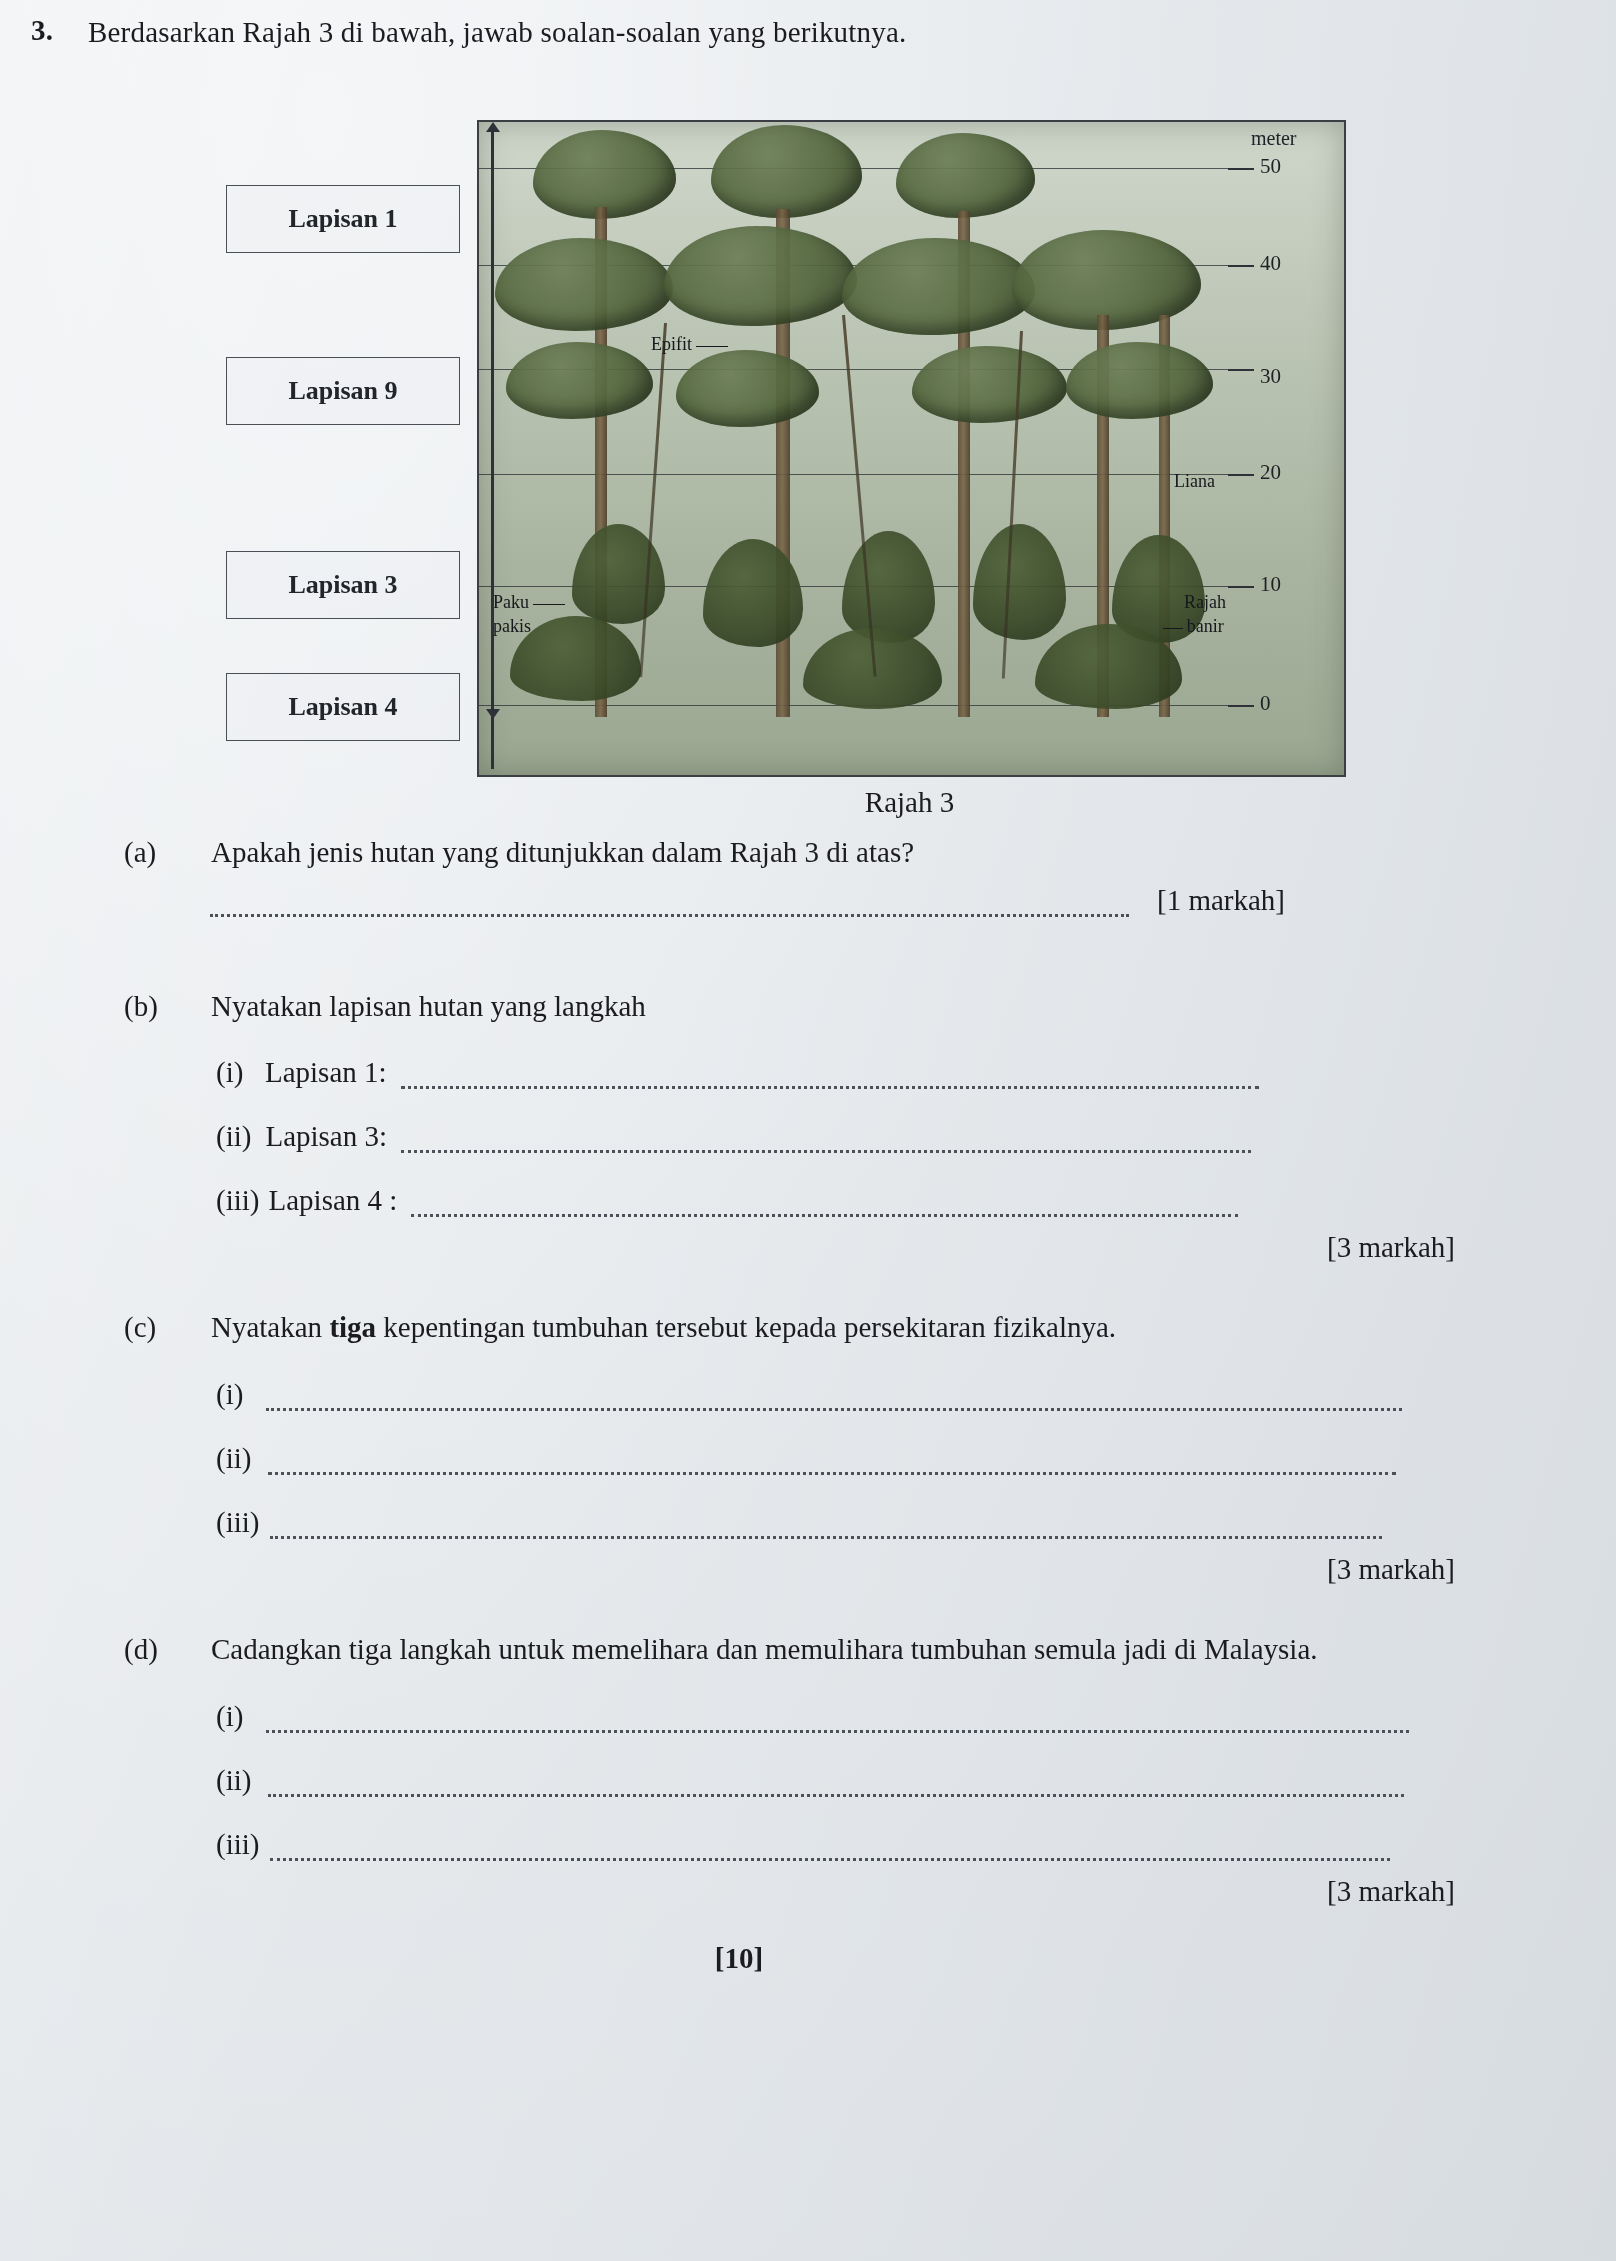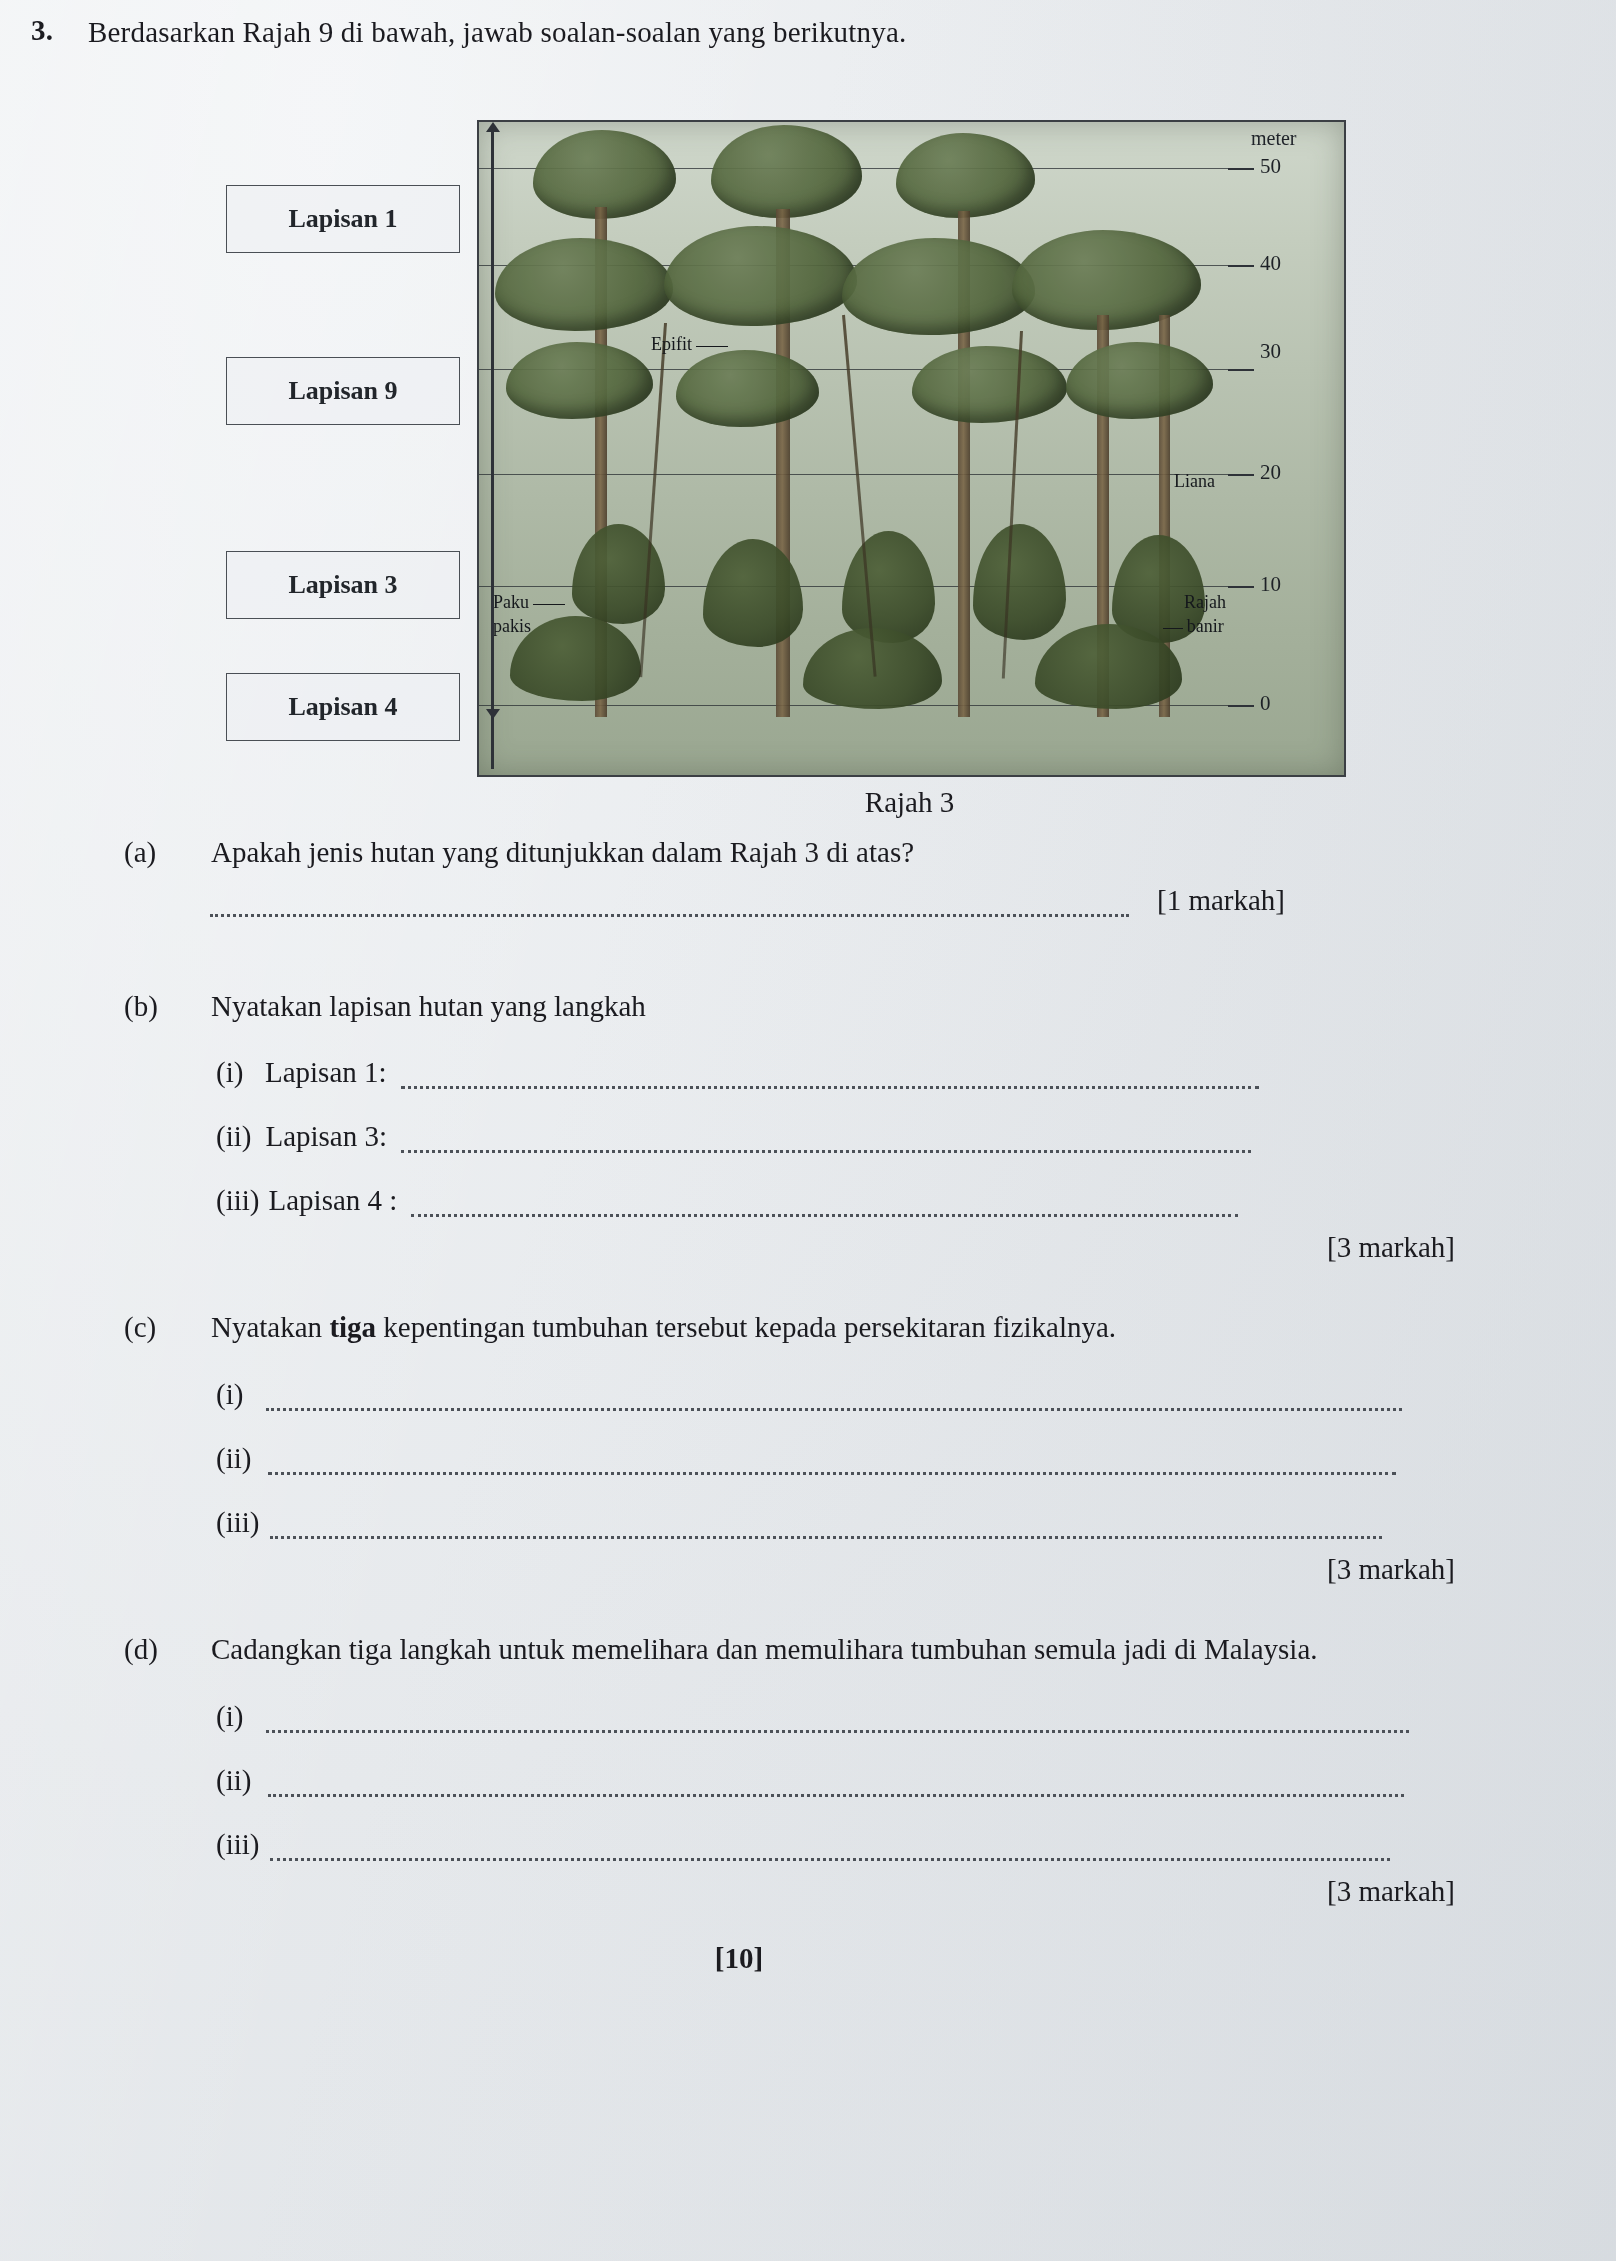--- a/index.html
+++ b/index.html
@@ -270,21 +270,21 @@
 </style>
 </head>
 <body>
 
 <div class="paper"></div>
 
 <div class="sheet">
 
   <div class="q-header">
     <div class="q-num">3.</div>
-    <div class="q-text">Berdasarkan Rajah  9 di bawah, jawab soalan-soalan yang berikutnya.</div>
+    <div class="q-text">Berdasarkan Rajah  3 di bawah, jawab soalan-soalan yang berikutnya.</div>
   </div>
 
   <div class="figure-wrap">
 
     <div class="layer-labels">
       <div class="layer-box lb1">Lapisan 1</div>
       <div class="layer-box lb2">Lapisan 9</div>
       <div class="layer-box lb3">Lapisan 3</div>
       <div class="layer-box lb4">Lapisan 4</div>
     </div>
@@ -353,21 +353,21 @@
       <div class="axis-arrow arrow-up" style="top:0px;"></div>
       <div class="axis-arrow arrow-down" style="top:587px;"></div>
 
       <div class="scale">
         <div class="scale-title">meter</div>
         <div class="tick" style="top:46px;"></div>
         <div class="tick-label" style="top:46px;">50</div>
         <div class="tick" style="top:143px;"></div>
         <div class="tick-label" style="top:143px;">40</div>
         <div class="tick" style="top:247px;"></div>
-        <div class="tick-label" style="top:231px;">30</div>
+        <div class="tick-label" style="top:256px;">30</div>
         <div class="tick" style="top:352px;"></div>
         <div class="tick-label" style="top:352px;">20</div>
         <div class="tick" style="top:464px;"></div>
         <div class="tick-label" style="top:464px;">10</div>
         <div class="tick" style="top:583px;"></div>
         <div class="tick-label" style="top:583px;">0</div>
       </div>
     </div>
 
     <div class="fig-caption">Rajah 3</div>

